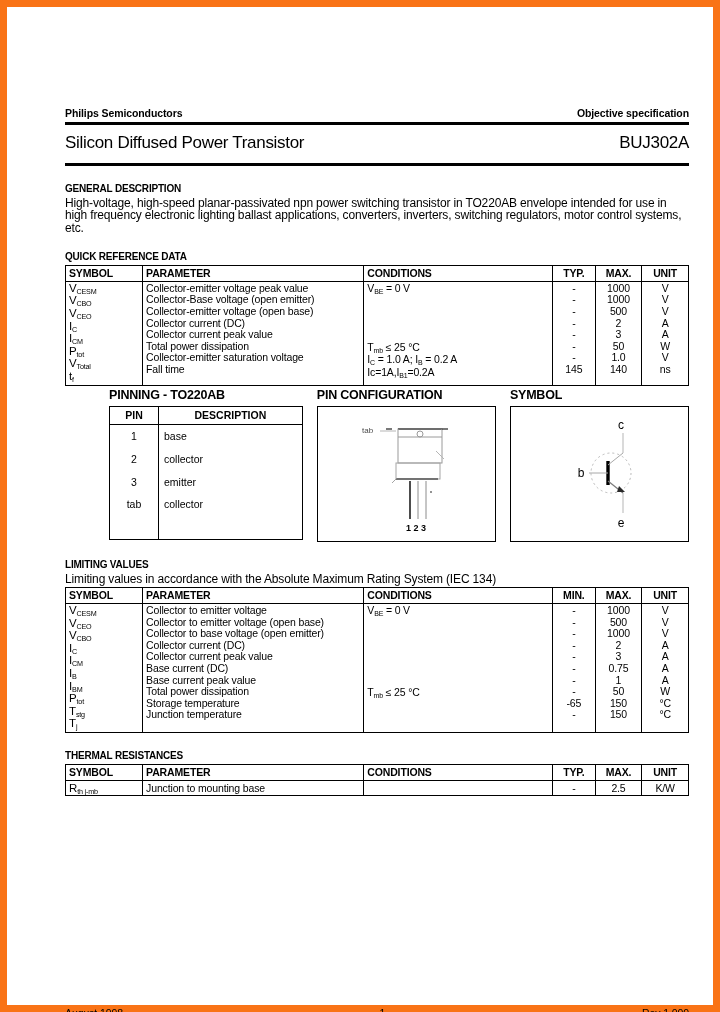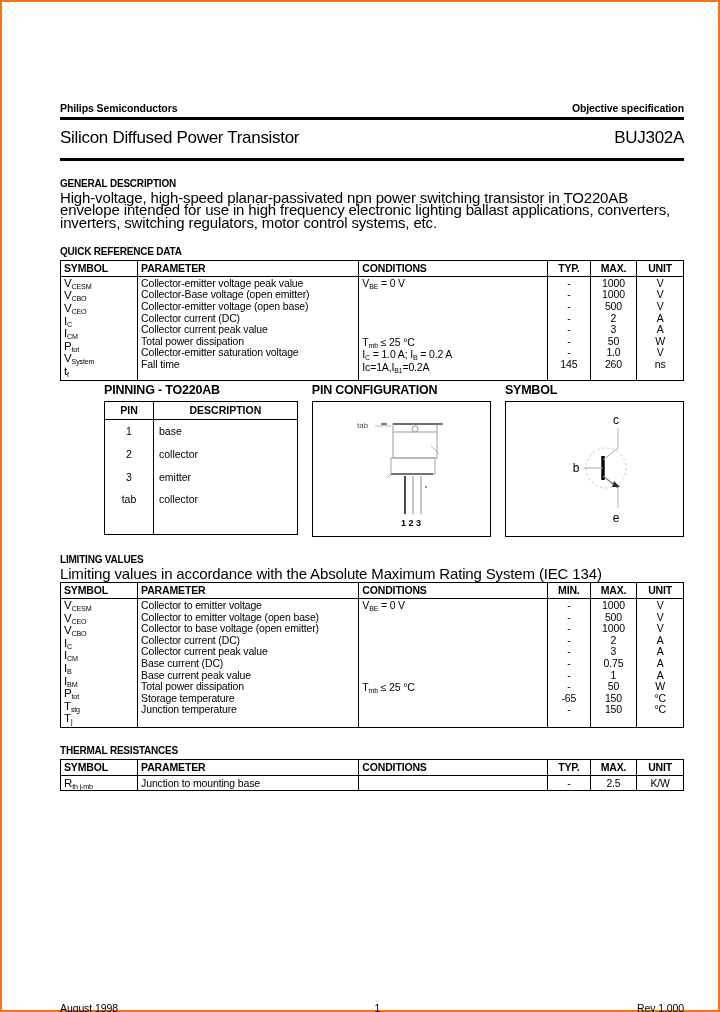--- a/index.html
+++ b/index.html
@@ -15,21 +15,21 @@
     font-family: "Liberation Sans", sans-serif;
     color: #000000;
     overflow: hidden;
   }
   .page {
     position: absolute;
     left: 0; top: 0;
     width: 720px;
     height: 1012px;
     box-sizing: border-box;
-    border: 2px solid #f97316;
+    border: 7px solid #f97316;
     background: #fff;
   }
   .content {
     position: absolute;
     left: 58px;
     top: 100px;
     width: 624px;
   }
 
   
@@ -58,21 +58,21 @@
   }
 
   
   .sect-title {
     font-size: 10px;
     font-weight: bold;
     margin: 17px 0 3px 0;
     letter-spacing: -0.2px;
   }
   .body-text {
-    font-size: 15px;
+    font-size: 12px;
     line-height: 12.3px;
     letter-spacing: -0.15px;
     margin: 0 0 2px 0;
   }
 
   
   table.dt {
     border-collapse: collapse;
     width: 100%;
     font-size: 10.5px;
@@ -217,21 +217,21 @@
       </thead>
       <tbody>
         <tr>
           <td class="stack sym" id="qr-symbols">
               <div>V<sub>CESM</sub></div>
               <div>V<sub>CBO</sub></div>
               <div>V<sub>CEO</sub></div>
               <div>I<sub>C</sub></div>
               <div>I<sub>CM</sub></div>
               <div>P<sub>tot</sub></div>
-              <div>V<sub>System</sub></div>
+              <div>V<sub>Total</sub></div>
               <div>t<sub>f</sub></div>
             </td>
           <td class="stack" id="qr-params">
               <div>Collector-emitter voltage peak value</div>
               <div>Collector-Base voltage (open emitter)</div>
               <div>Collector-emitter voltage (open base)</div>
               <div>Collector current (DC)</div>
               <div>Collector current peak value</div>
               <div>Total power dissipation</div>
               <div>Collector-emitter saturation voltage</div>
@@ -258,21 +258,21 @@
               <div>145</div>
             </td>
           <td class="stack c" id="qr-max">
               <div>1000</div>
               <div>1000</div>
               <div>500</div>
               <div>2</div>
               <div>3</div>
               <div>50</div>
               <div>1.0</div>
-              <div>260</div>
+              <div>140</div>
             </td>
           <td class="stack c" id="qr-unit">
               <div>V</div>
               <div>V</div>
               <div>V</div>
               <div>A</div>
               <div>A</div>
               <div>W</div>
               <div>V</div>
               <div>ns</div>

